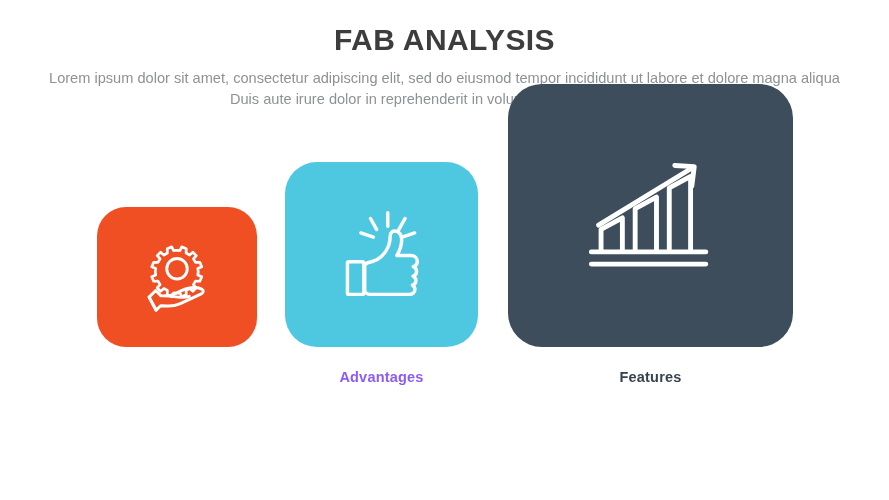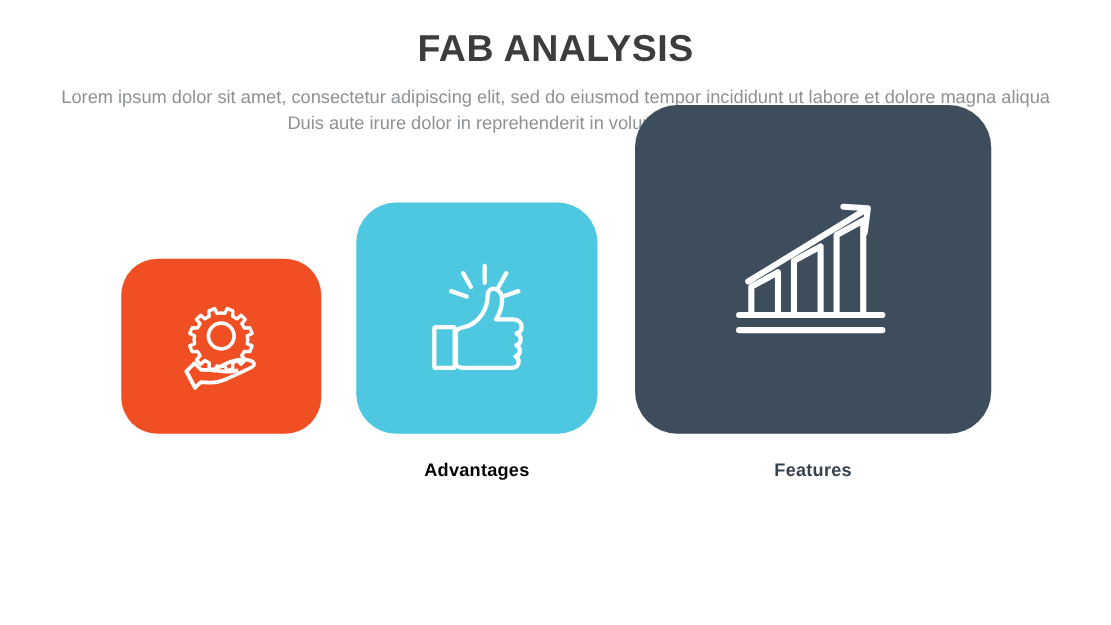--- a/index.html
+++ b/index.html
@@ -86,21 +86,21 @@
   }
   #label-features { color: #ef4b27; }
 
   
   #col-advantages { left: 285px; width: 193px; height: 290px; }
   #card-advantages {
     left: 0; width: 193px; height: 185px;
     background: #4ec8e0;
     border-radius: 32px;
   }
-  #label-advantages { color: #000000; }
+  #label-advantages { color: #8b5cf6; }
 
   
   #col-benefits { left: 508px; width: 285px; height: 290px; }
   #card-benefits {
     left: 0; width: 285px; height: 263px;
     background: #3d4d5c;
     border-radius: 34px;
   }
   #label-benefits { color: #37424f; }
 

